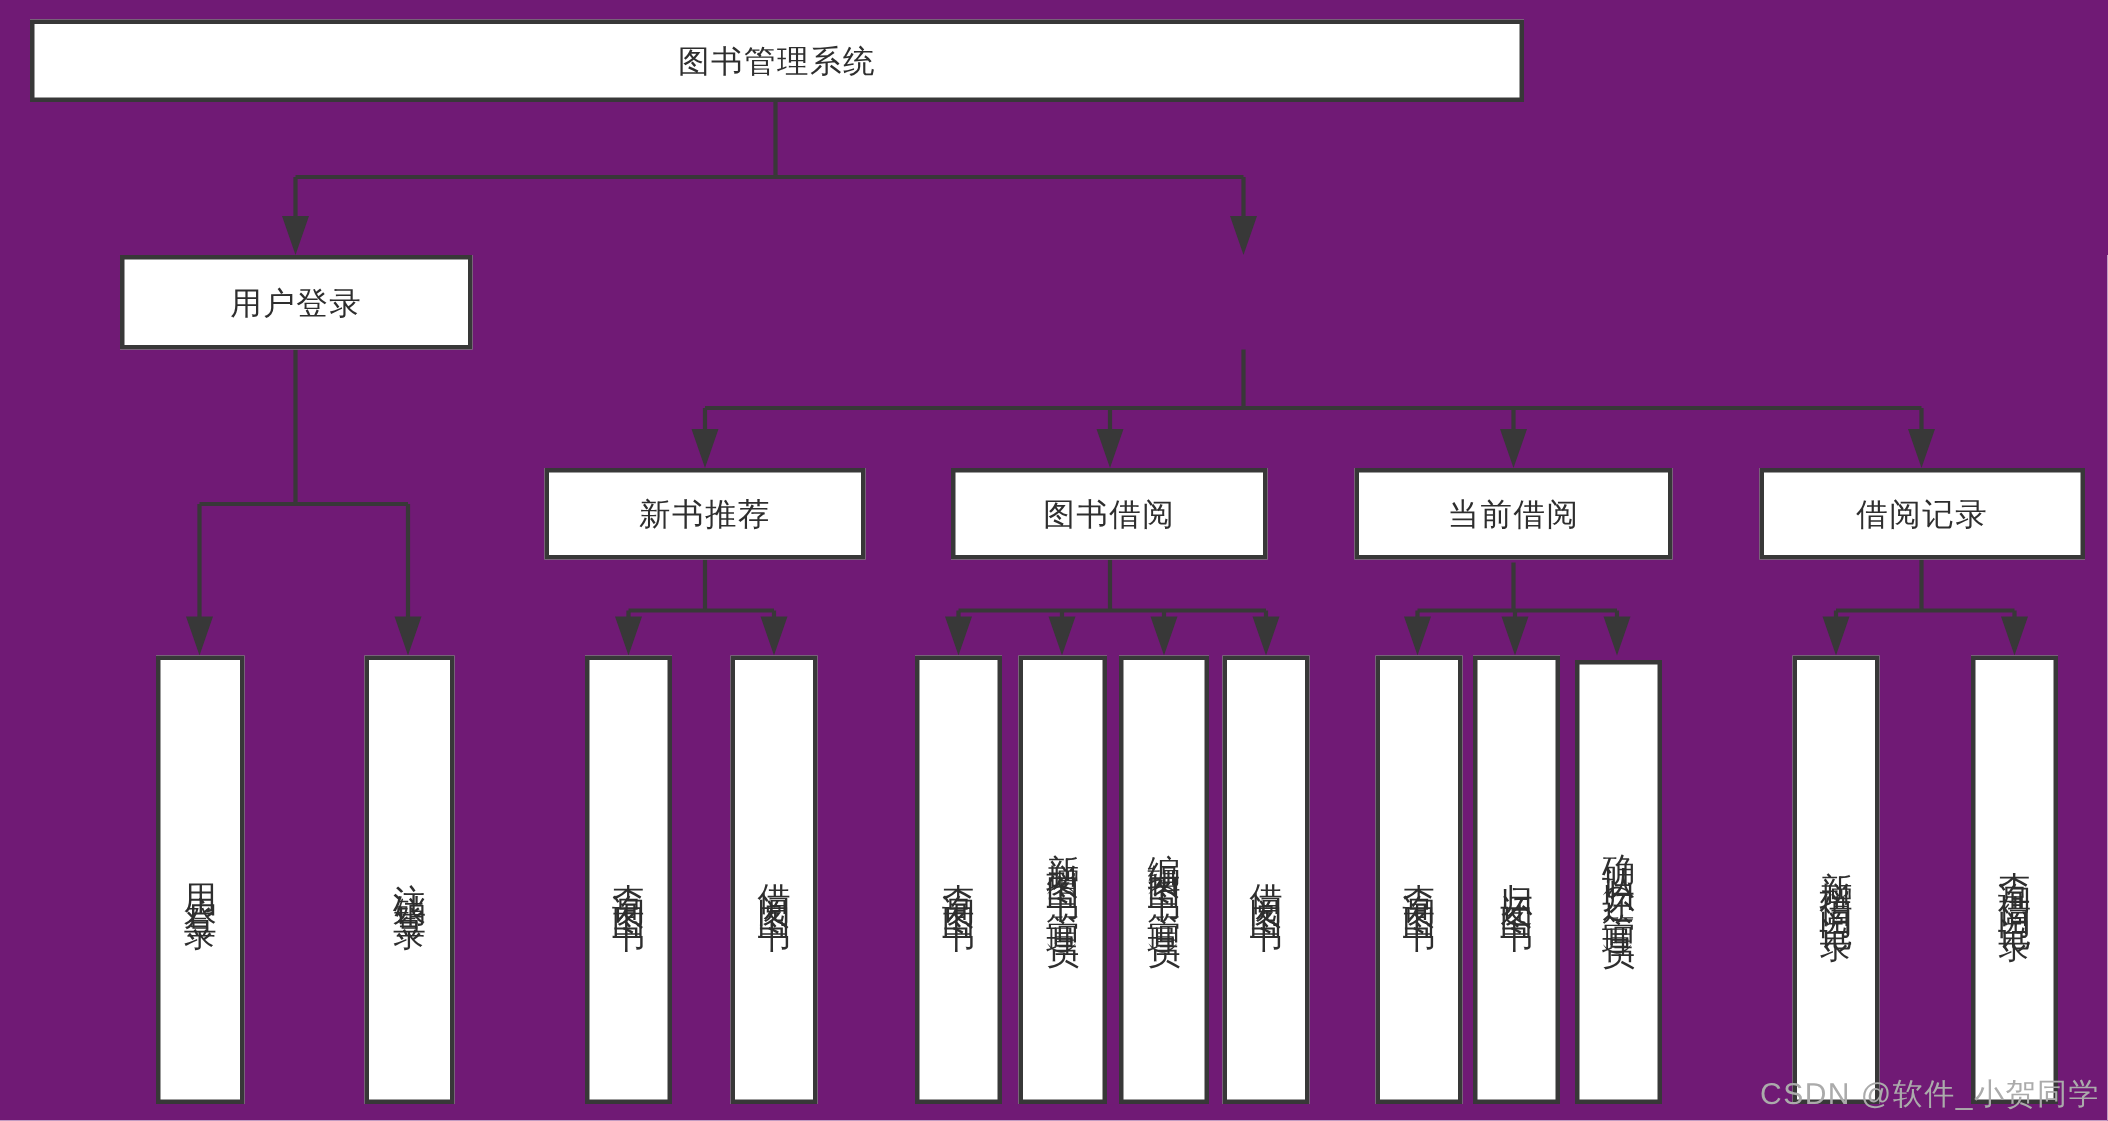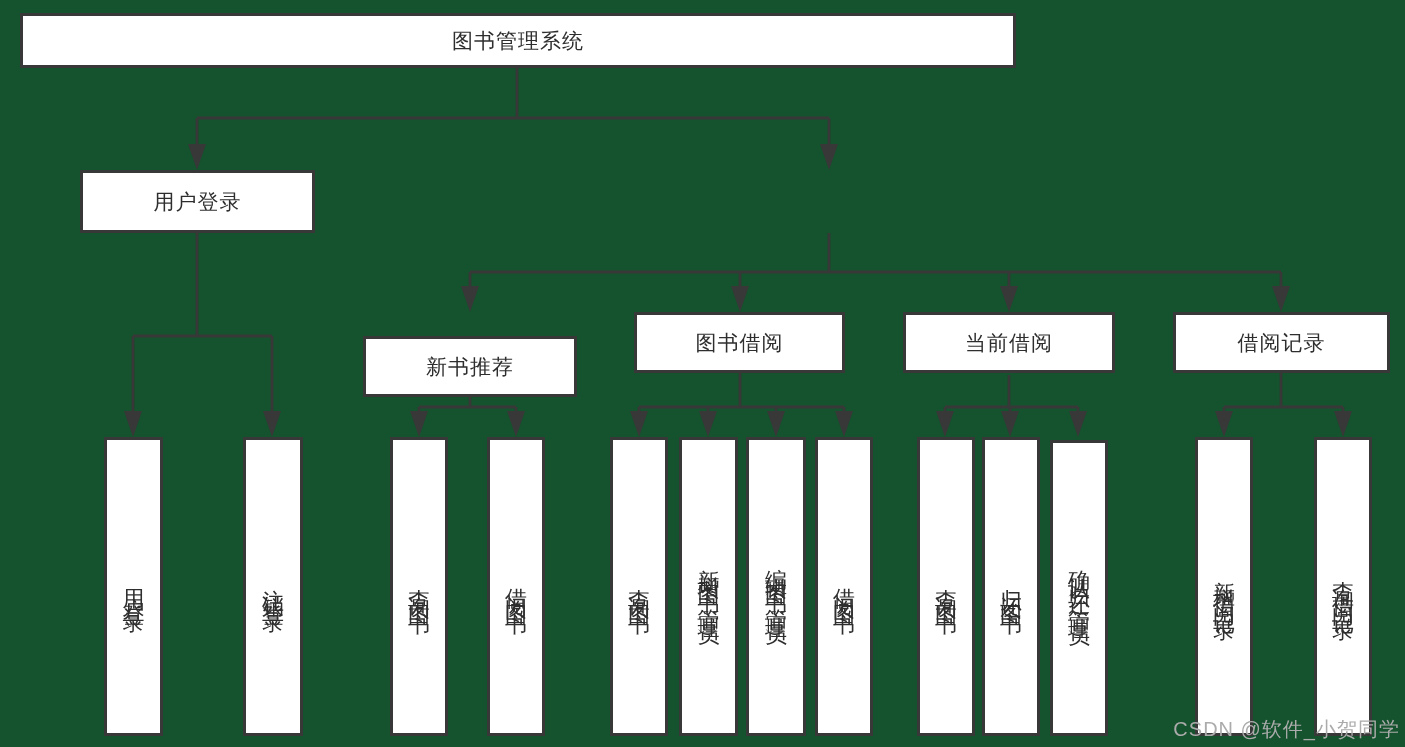--- a/index.html
+++ b/index.html
@@ -5,21 +5,21 @@
   html, body {
     margin: 0;
     padding: 0;
     background: #ffffff;
     font-family: "Liberation Sans", "DejaVu Sans", sans-serif;
   }
   #stage {
     position: relative;
     width: 1405px;
     height: 747px;
-    background: #14532d;
+    background: #701a75;
     overflow: hidden;
   }
   #wires {
     position: absolute;
     left: 0; top: 0;
     width: 1405px; height: 747px;
     pointer-events: none;
   }
   .node {
     position: absolute;
@@ -86,21 +86,21 @@
          M1001 411 L1019 411 L1010 437 Z
          M1069 411 L1087 411 L1078 437 Z
          M1215 411 L1233 411 L1224 437 Z
          M1334 411 L1352 411 L1343 437 Z"></path>
   </svg>
 
   <div class="node hbox" style="left:20px; top:13px; width:996px; height:55px;">图书管理系统</div>
 
   <div class="node hbox" style="left:80px; top:170px; width:235px; height:63px;">用户登录</div>
 
-  <div class="node hbox" style="left:363px; top:312px; width:214px; height:61px;margin-top:24px;">新书推荐</div>
+  <div class="node hbox" style="left:363px; top:312px; width:214px; height:61px;">新书推荐</div>
   <div class="node hbox" style="left:634px; top:312px; width:211px; height:61px;">图书借阅</div>
   <div class="node hbox" style="left:903px; top:312px; width:212px; height:61px;">当前借阅</div>
   <div class="node hbox" style="left:1173px; top:312px; width:217px; height:61px;">借阅记录</div>
 
   <div class="node leaf" style="left:104px; top:437px; width:59px; height:299px;">用户登录</div>
   <div class="node leaf" style="left:243px; top:437px; width:60px; height:299px;">注销登录</div>
 
   <div class="node leaf" style="left:390px; top:437px; width:58px; height:299px;">查询图书</div>
   <div class="node leaf" style="left:487px; top:437px; width:58px; height:299px;">借阅图书</div>
 

